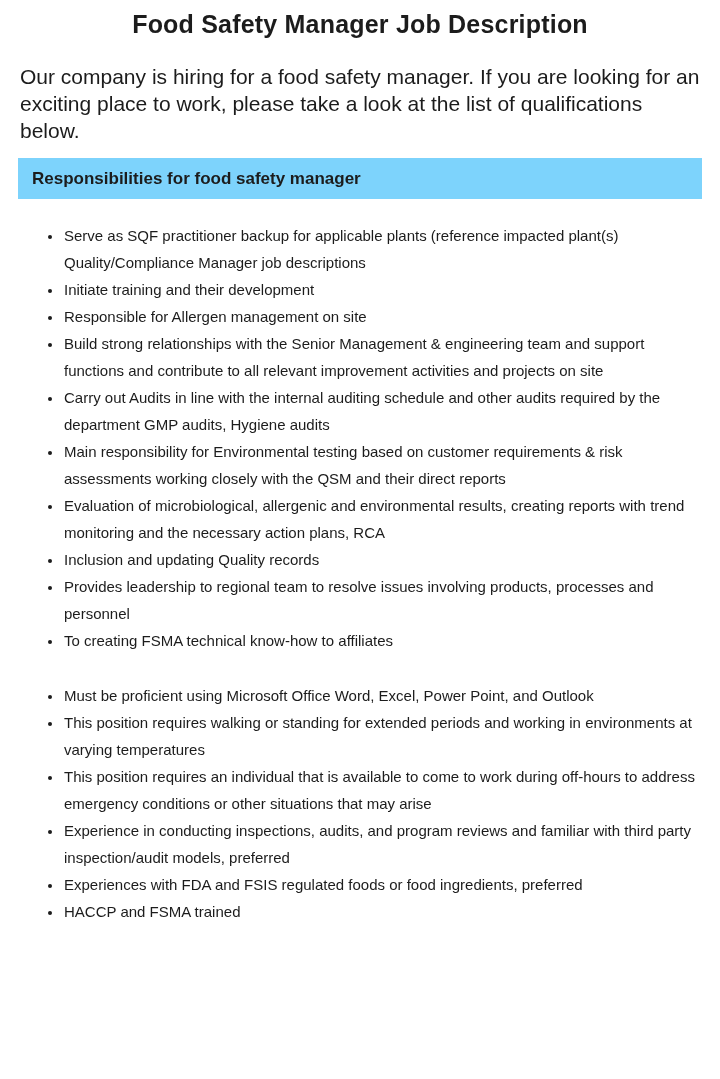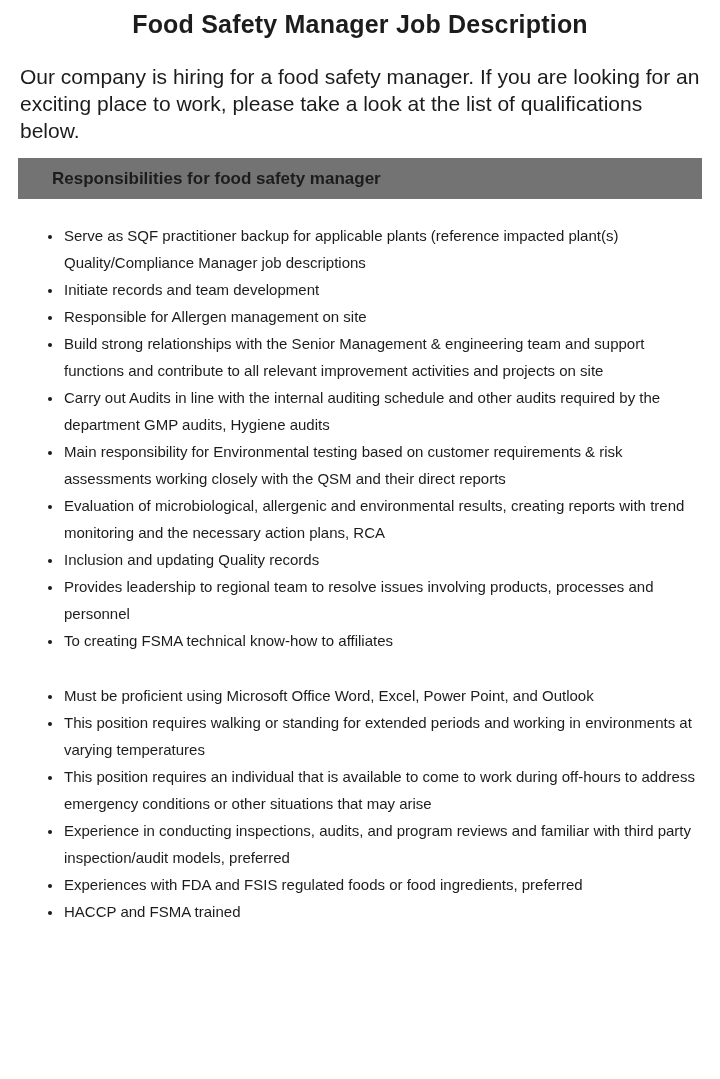--- a/index.html
+++ b/index.html
@@ -25,23 +25,23 @@
     text-align: center;
     margin: 6px 0 0 0;
     letter-spacing: 0.2px;
   }
   .intro {
     font-size: 21px;
     line-height: 27px;
     margin: 21px 0 0 0;
   }
   .section-heading {
-    background: #737373;
+    background: #7dd3fc;
     margin: 14px -2px 16px -2px;
-    padding: 0 34px;
+    padding: 0 14px;
     height: 41px;
     line-height: 41px;
     font-size: 17px;
     font-weight: 700;
   }
   .section-heading.second {
     margin-top: 17px;
   }
   ul.bullet-list {
     margin: 23px 0 0 0;
@@ -67,21 +67,21 @@
 <div class="page">
 
   <h1 class="doc-title">Food Safety Manager Job Description</h1>
 
   <p class="intro">Our company is hiring for a food safety manager. If you are looking for an exciting place to work, please take a look at the list of qualifications below.</p>
 
   <div class="section-heading">Responsibilities for food safety manager</div>
 
   <ul class="bullet-list">
       <li>Serve as SQF practitioner backup for applicable plants (reference impacted plant(s) Quality/Compliance Manager job descriptions</li>
-      <li>Initiate records and team development</li>
+      <li>Initiate training and their development</li>
       <li>Responsible for Allergen management on site</li>
       <li>Build strong relationships with the Senior Management &amp; engineering team and support functions and contribute to all relevant improvement activities and projects on site</li>
       <li>Carry out Audits in line with the internal auditing schedule and other audits required by the department GMP audits, Hygiene audits</li>
       <li>Main responsibility for Environmental testing based on customer requirements &amp; risk assessments working closely with the QSM and their direct reports</li>
       <li>Evaluation of microbiological, allergenic and environmental results, creating reports with trend monitoring and the necessary action plans, RCA</li>
       <li>Inclusion and updating Quality records</li>
       <li>Provides leadership to regional team to resolve issues involving products, processes and personnel</li>
       <li>To creating FSMA technical know-how to affiliates</li>
     </ul>
 

